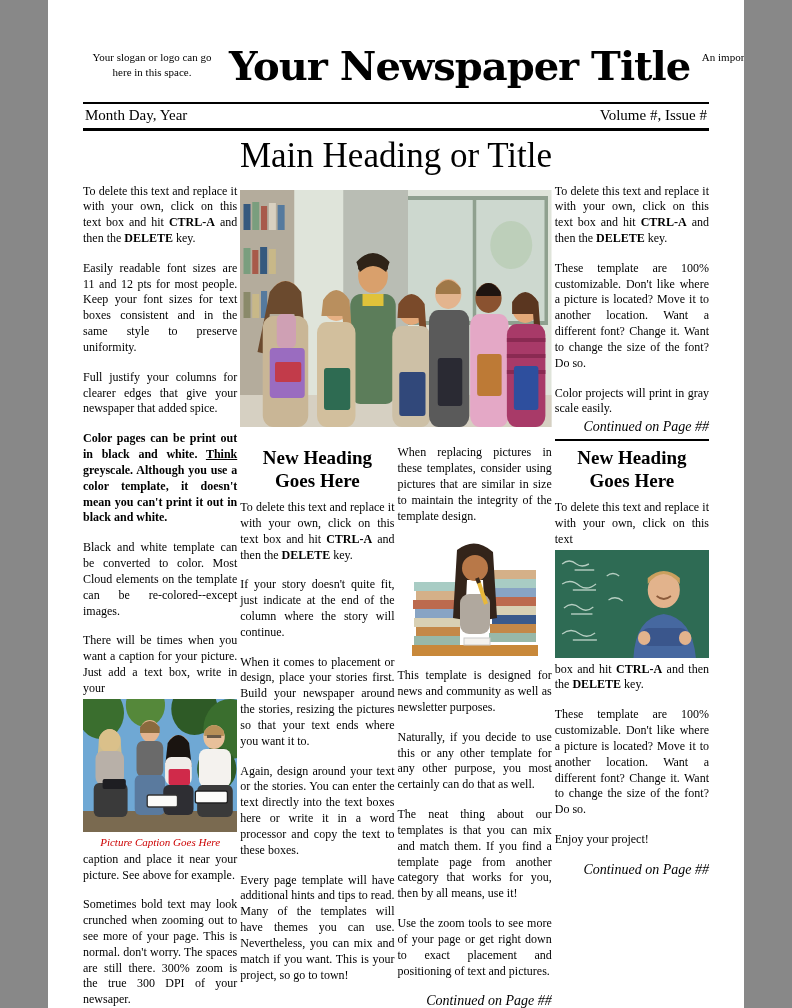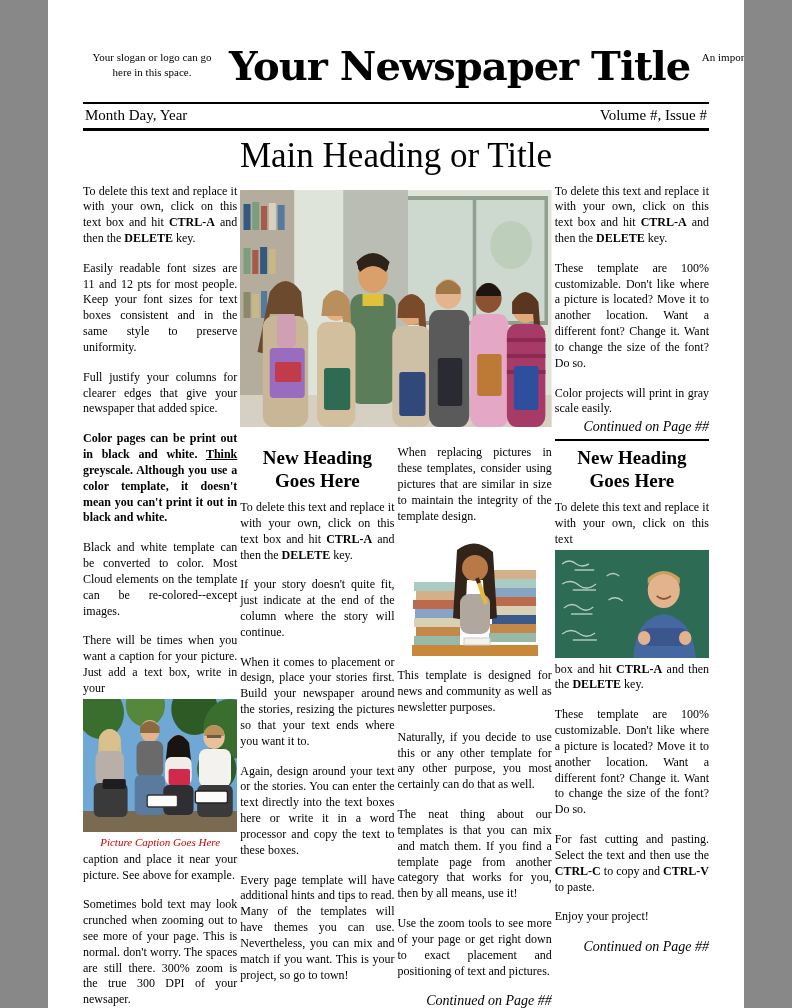--- a/index.html
+++ b/index.html
@@ -290,19 +290,18 @@
           <path d="M114 46 q8 6 16 0" stroke="#8a5a3a" stroke-width="2" fill="none"></path>
           <path d="M88 108 q2 -40 34 -44 q32 4 36 44 Z" fill="#4668a0"></path>
           <rect x="96" y="78" width="54" height="18" rx="9" fill="#3a568c"></rect>
           <circle cx="100" cy="88" r="7" fill="#e2b38c"></circle>
           <circle cx="146" cy="88" r="7" fill="#e2b38c"></circle>
         </svg>
       </span>
 
       <p class="body-text">box and hit <b>CTRL-A</b> and then the <b>DELETE</b> key.</p>
       <p class="body-text">These template are 100% customizable. Don't like where a picture is located? Move it to another location. Want a different font? Change it. Want to change the size of the font? Do so.</p>
-      <p class="body-text">For fast cutting and pasting. Select the text and then use the <b>CTRL-C</b> to copy and <b>CTRL-V</b> to paste.</p>
       <p class="body-text">Enjoy your project!</p>
       <div class="continued">Continued on Page ##</div>
     </div>
 
   </div>
 </div>
 
 </body></html>

